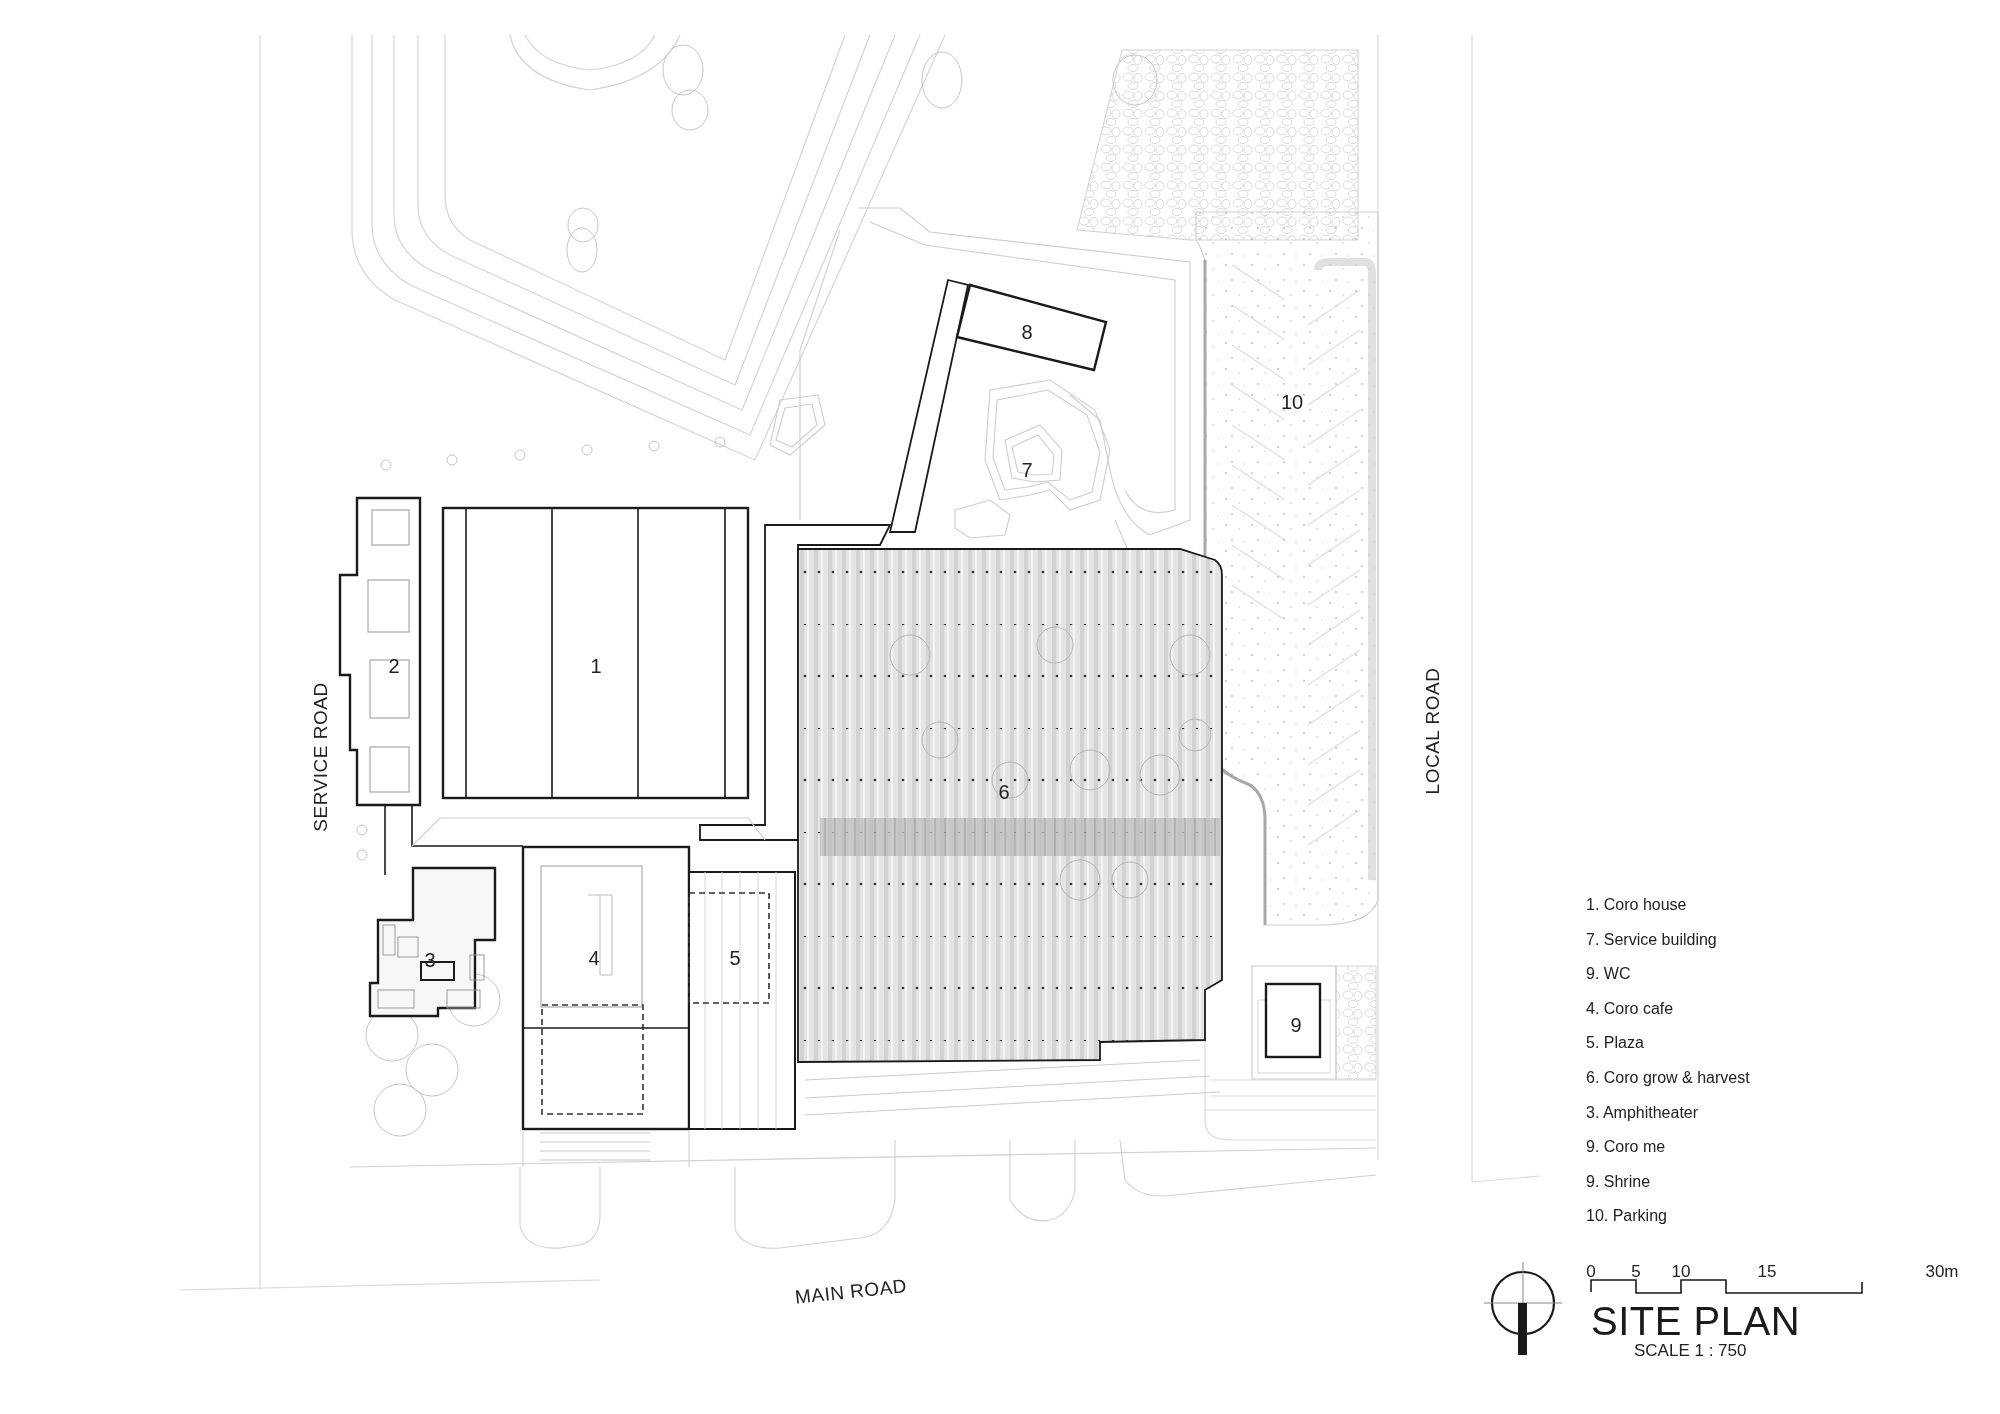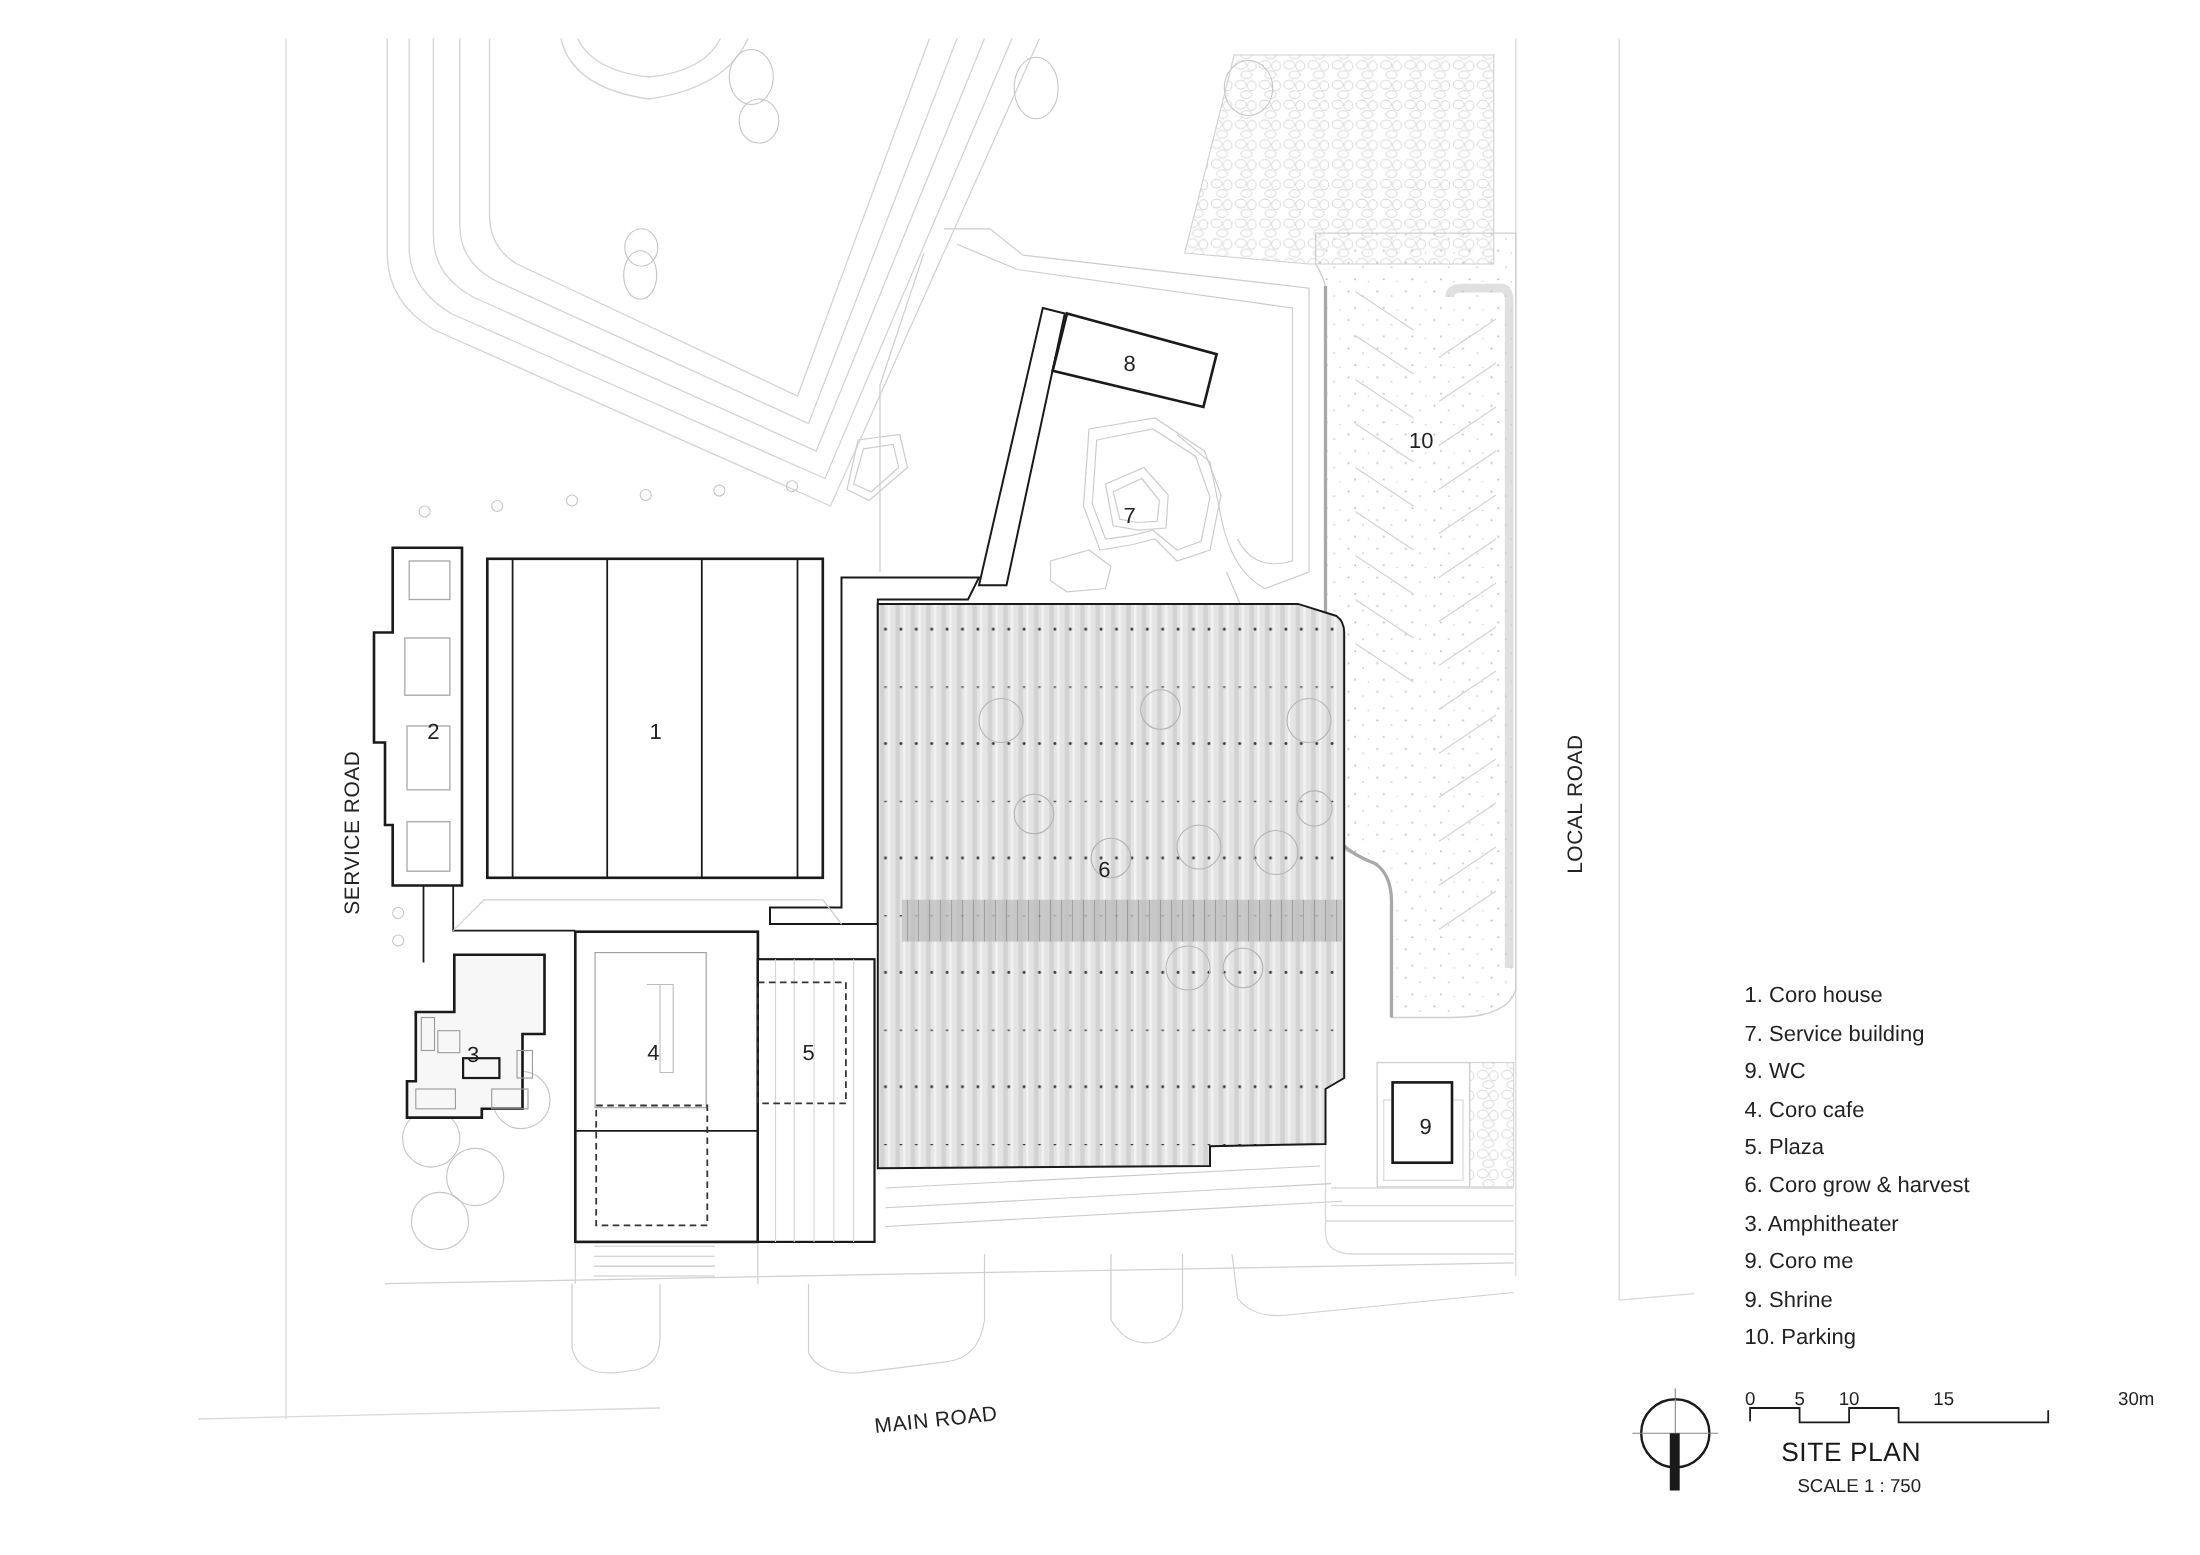--- a/index.html
+++ b/index.html
@@ -2,23 +2,23 @@
 <html><head>
 <meta charset="utf-8">
 <style>
   html,body{margin:0;padding:0;background:#ffffff;}
   body{width:2000px;height:1414px;position:relative;overflow:hidden;
        font-family:"Liberation Sans","DejaVu Sans",sans-serif;color:#1a1a1a;}
   #plan{position:absolute;left:0;top:0;width:2000px;height:1414px;}
   .lbl{position:absolute;font-size:20px;color:#222;transform:translate(-50%,-50%);white-space:nowrap;}
   .road{position:absolute;font-size:19px;letter-spacing:0.5px;color:#222;white-space:nowrap;}
   .legend{position:absolute;left:1586px;top:888px;margin:0;padding:0;list-style:none;}
-  .legend li{font-size:20px;line-height:34.6px;color:#222;white-space:nowrap;}
+  .legend li{font-size:16px;line-height:34.6px;color:#222;white-space:nowrap;}
   .title-block{position:absolute;left:1591px;top:1302px;}
-  .site-title{font-size:24px;letter-spacing:0.5px;color:#1a1a1a;line-height:38px;text-align:right;}
+  .site-title{font-size:40px;letter-spacing:0.5px;color:#1a1a1a;line-height:38px;}
   .site-scale{font-size:17px;color:#222;line-height:22px;margin-left:43px;}
   .scalebar-labels span{position:absolute;font-size:17px;color:#222;transform:translateX(-50%);top:1262px;}
 </style>
 </head>
 <body>
 
 <svg id="plan" viewBox="0 0 2000 1414" xmlns="http://www.w3.org/2000/svg">
   <defs>
     <pattern id="cobble" width="22" height="18" patternUnits="userSpaceOnUse">
       <ellipse cx="6" cy="5" rx="5" ry="4" fill="none" stroke="#cfcfcf" stroke-width="0.8"></ellipse>

